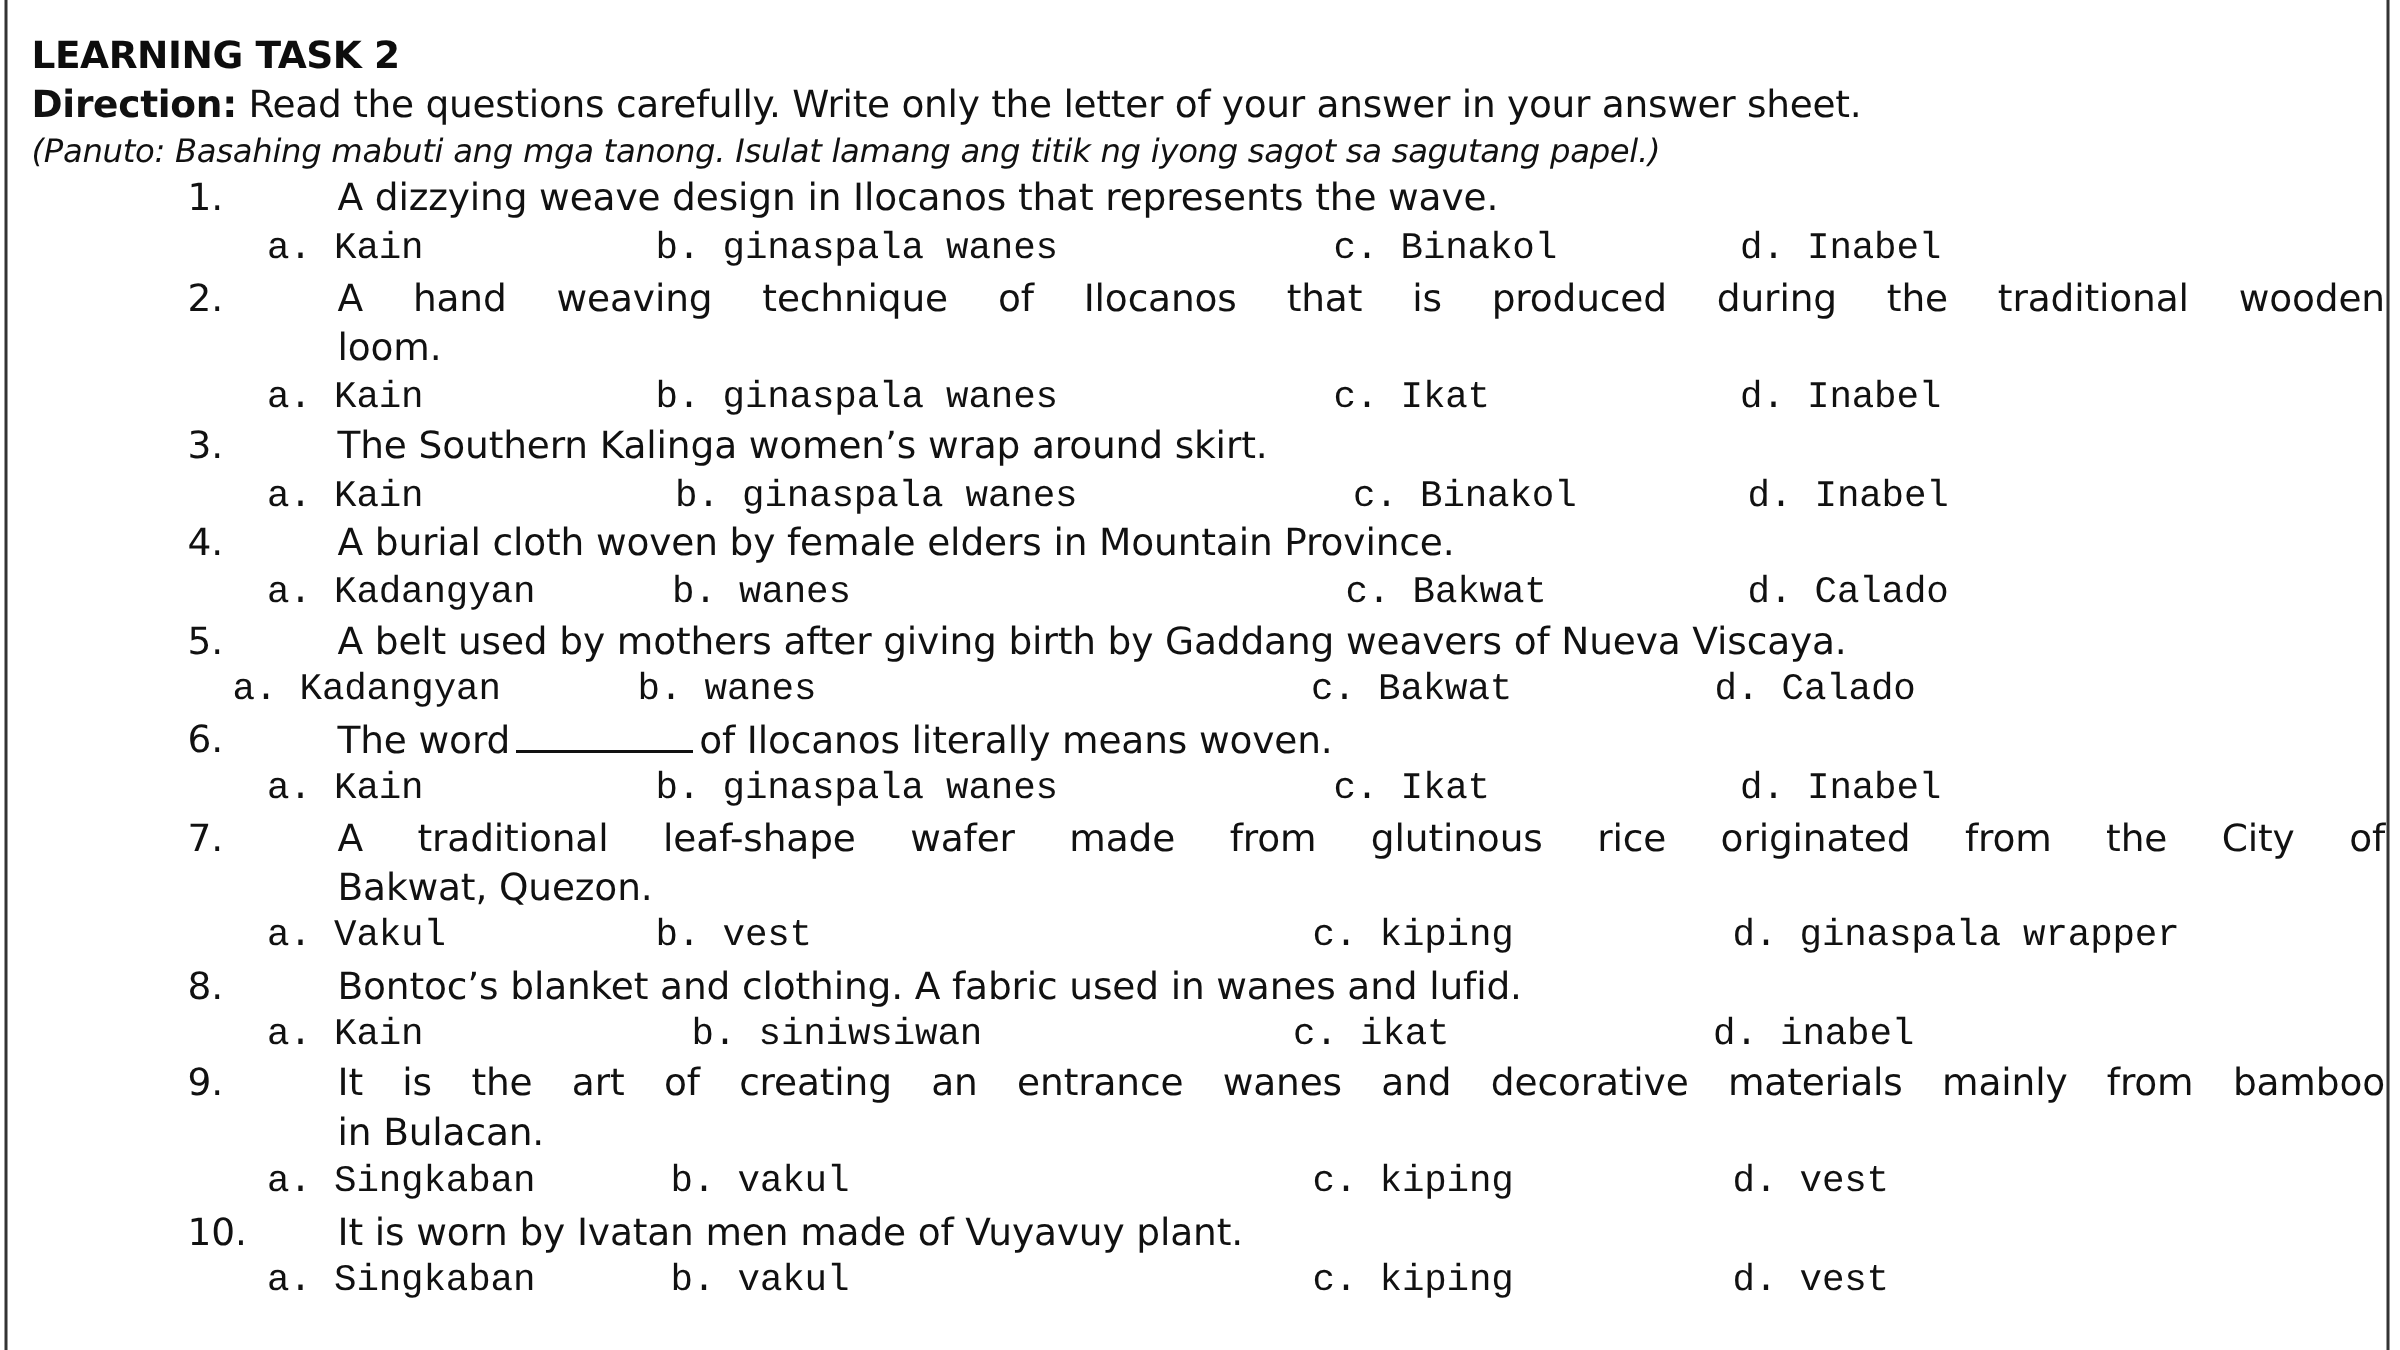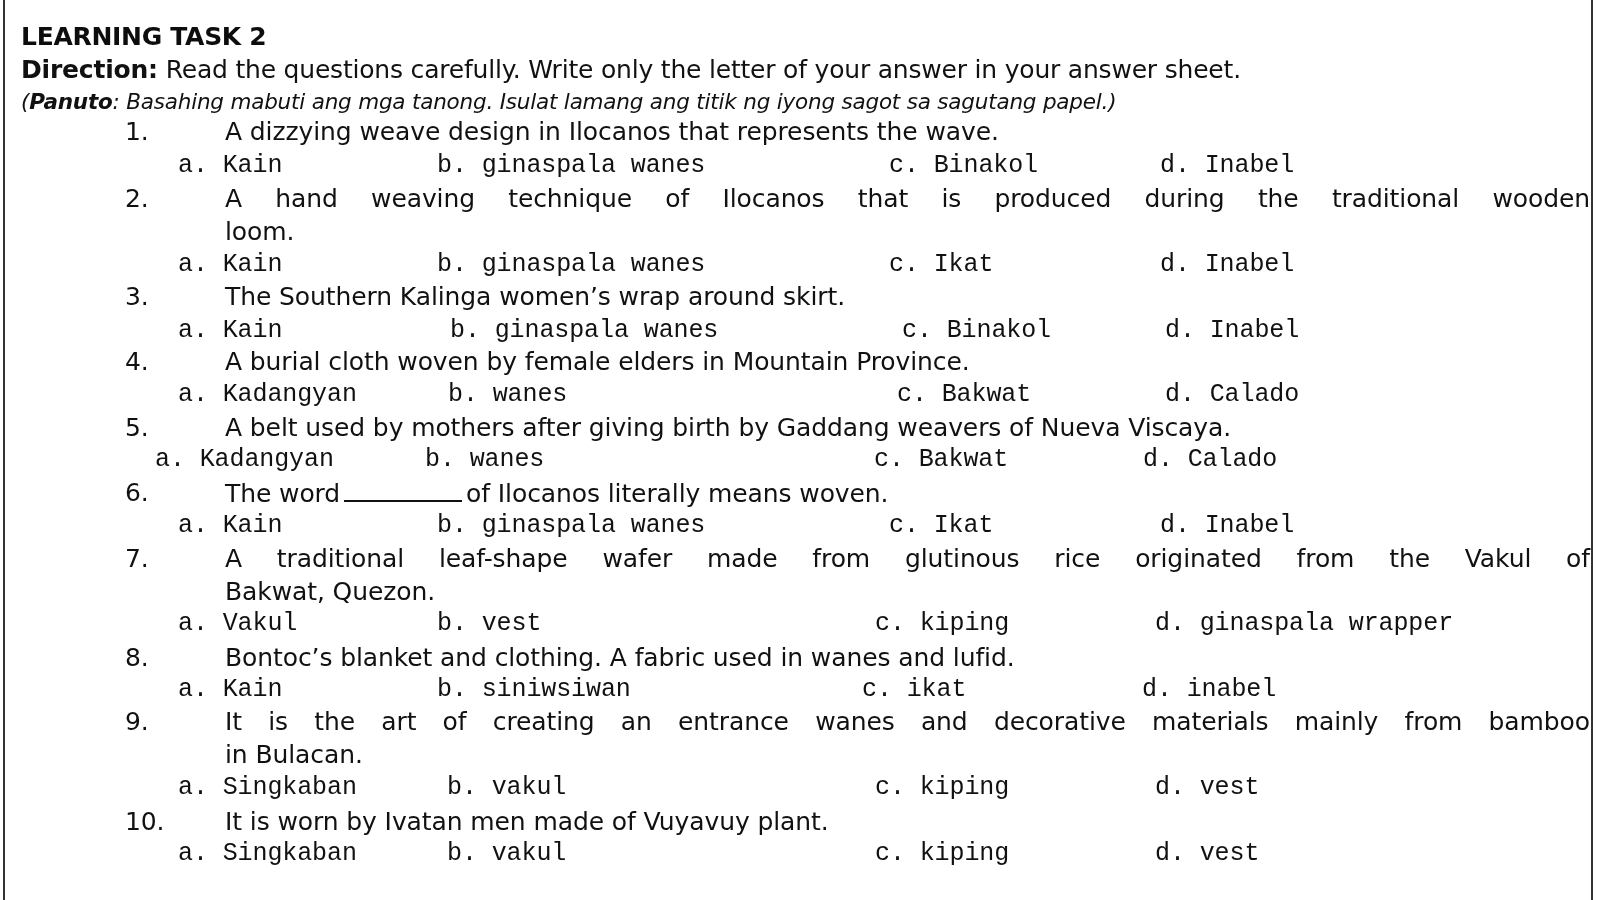--- a/index.html
+++ b/index.html
@@ -46,21 +46,21 @@
     .direction .lbl { font-weight: bold; }
     .panuto {
       position: absolute;
       left: 21px;
       top: 89px;
       font-size: 21.5px;
       font-style: italic;
       white-space: nowrap;
       letter-spacing: -0.2px;
     }
-    .panuto .lbl { font-weight: bold; }
+    .panuto .lbl { font-weight: normal; }
 
     .line {
       position: absolute;
       font-size: 25px;
       white-space: nowrap;
       line-height: 30px;
       letter-spacing: -0.1px;
     }
     .qnum {
       position: absolute;
@@ -162,39 +162,39 @@
 </div>
 <div class="line" style="top:511px;left:0;width:1600px;">
   <span class="opt" style="left:178px">a.  Kain</span>
   <span class="opt" style="left:437px">b. ginaspala wanes</span>
   <span class="opt" style="left:889px">c. Ikat</span>
   <span class="opt" style="left:1160px">d. Inabel</span>
 </div>
 
 <div class="line" style="top:544px;left:0;">
   <span class="qnum">7.</span>
-  <span class="qtext justify">A traditional leaf-shape wafer made from glutinous rice originated from the Vakul of</span>
+  <span class="qtext justify">A traditional leaf-shape wafer made from glutinous rice originated from the City of</span>
 </div>
 <div class="line" style="top:577px;left:0;">
   <span class="qtext">Bakwat, Quezon.</span>
 </div>
 <div class="line" style="top:609px;left:0;width:1600px;">
   <span class="opt" style="left:178px">a.  Vakul</span>
   <span class="opt" style="left:437px">b. vest</span>
   <span class="opt" style="left:875px">c. kiping</span>
   <span class="opt" style="left:1155px">d. ginaspala wrapper</span>
 </div>
 
 <div class="line" style="top:643px;left:0;">
   <span class="qnum">8.</span>
   <span class="qtext">Bontoc’s blanket and clothing. A fabric used in wanes and lufid.</span>
 </div>
 <div class="line" style="top:675px;left:0;width:1600px;">
   <span class="opt" style="left:178px">a.  Kain</span>
-  <span class="opt" style="left:437px">b. siniwsiwan</span>
+  <span class="opt" style="left:461px">b. siniwsiwan</span>
   <span class="opt" style="left:862px">c. ikat</span>
   <span class="opt" style="left:1142px">d. inabel</span>
 </div>
 
 <div class="line" style="top:707px;left:0;">
   <span class="qnum">9.</span>
   <span class="qtext justify">It is the art of creating an entrance wanes and decorative materials mainly from bamboo</span>
 </div>
 <div class="line" style="top:740px;left:0;">
   <span class="qtext">in Bulacan.</span>

